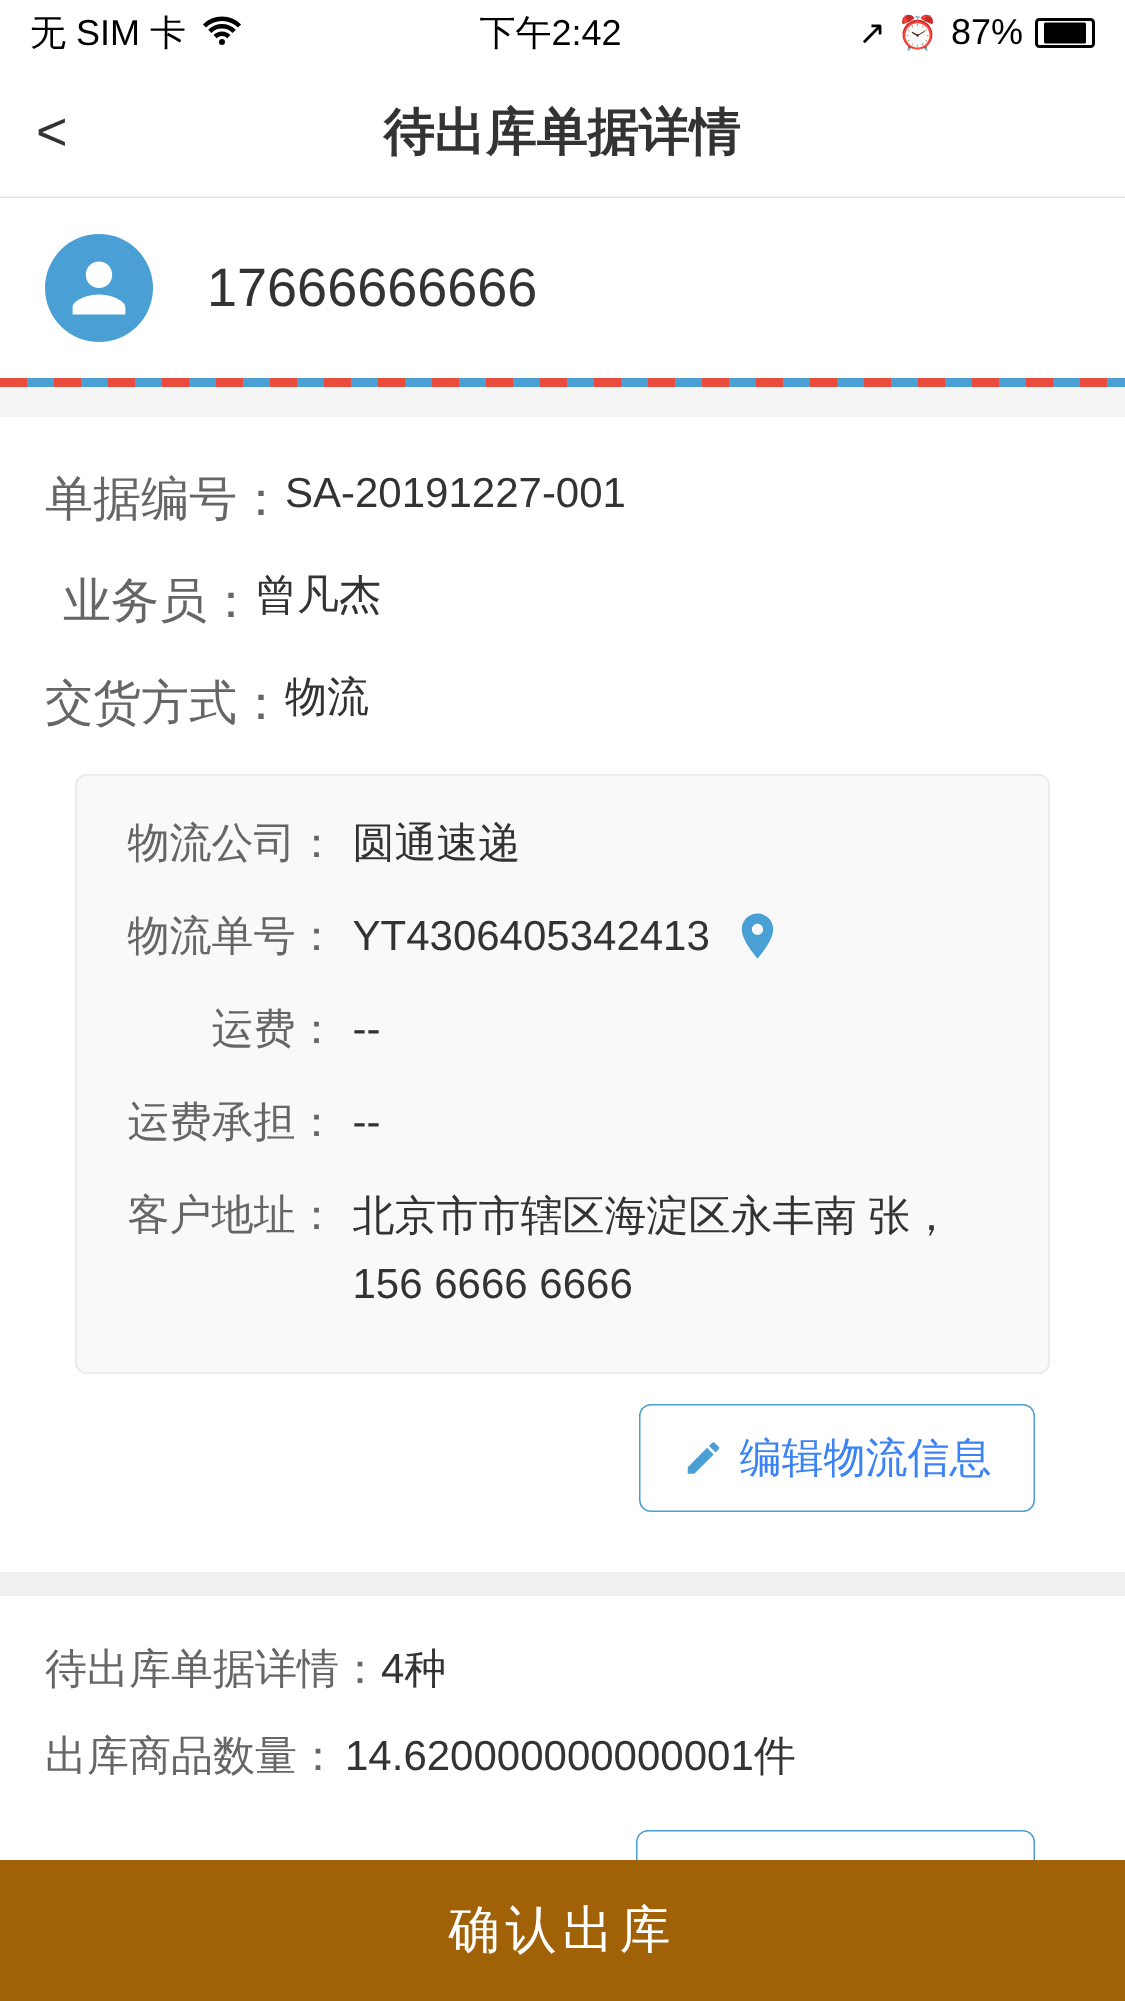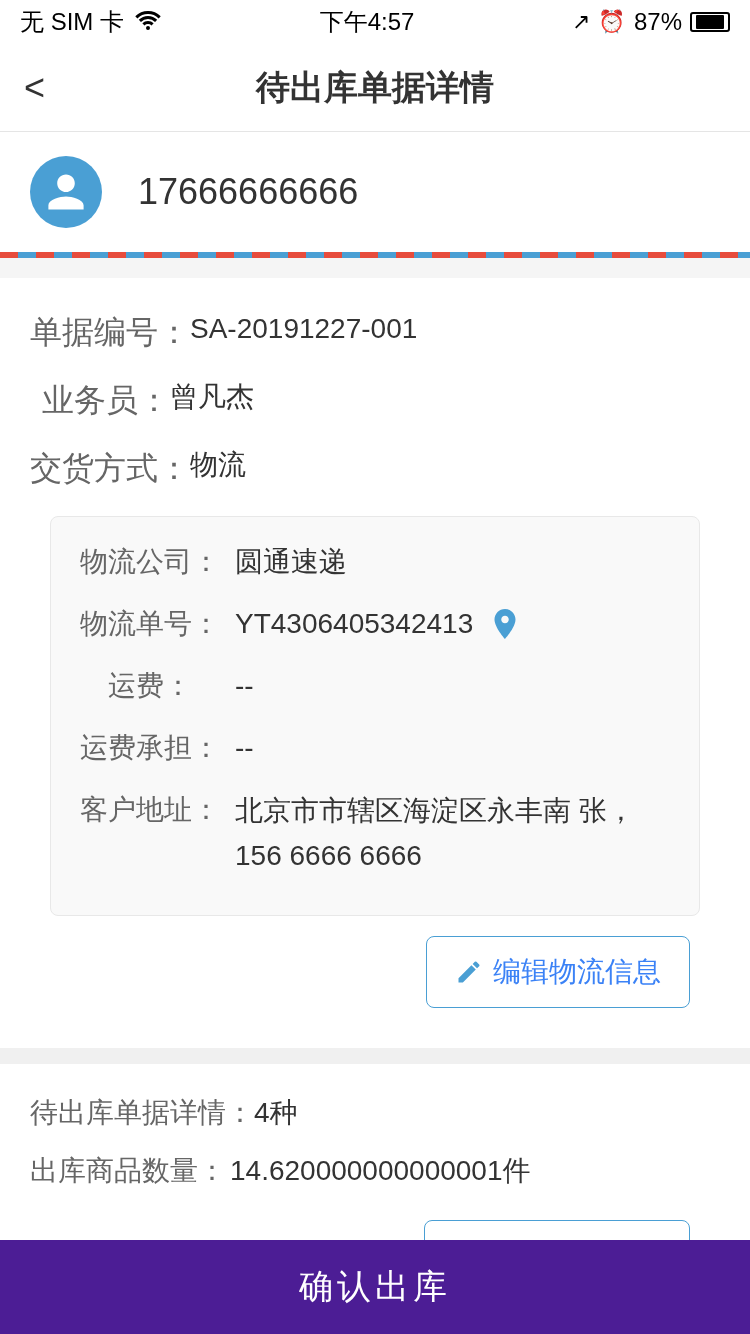--- a/index.html
+++ b/index.html
@@ -123,21 +123,21 @@
     .logistics-row {
       display: flex;
       margin-bottom: 20px;
       line-height: 1.5;
       align-items: flex-start;
     }
     .logistics-label {
       color: #666;
       font-size: 28px;
       min-width: 150px;
-      text-align: center;
+      text-align: right;
       flex-shrink: 0;
     }
     .logistics-value {
       color: #333;
       font-size: 28px;
       margin-left: 10px;
       flex: 1;
     }
     .logistics-value.tracking {
       display: flex;
@@ -221,21 +221,21 @@
       gap: 12px;
       background: #fff;
       cursor: pointer;
     }
 
     
     .confirm-btn-wrap {
       position: fixed;
       bottom: 0;
       width: 750px;
-      background: #4c1d95;
+      background: #a16207;
       padding: 24px 0;
       display: flex;
       justify-content: center;
     }
     .confirm-btn {
       color: #fff;
       font-size: 34px;
       font-weight: 500;
       letter-spacing: 4px;
       background: none;
@@ -250,21 +250,21 @@
 
 <div class="status-bar">
   <div class="status-left">
     <span>无 SIM 卡</span>
     <span>
       <svg width="28" height="22" viewBox="0 0 28 22" fill="none">
         <path d="M14 18a2 2 0 1 1 0 4 2 2 0 0 1 0-4zm0-5a8 8 0 0 1 5.66 2.34l-2.12 2.12A5 5 0 0 0 14 16a5 5 0 0 0-3.54 1.46l-2.12-2.12A8 8 0 0 1 14 13zm0-5a13 13 0 0 1 9.19 3.81l-2.12 2.12A10 10 0 0 0 14 11a10 10 0 0 0-7.07 2.93L4.81 11.81A13 13 0 0 1 14 8zm0-5a18 18 0 0 1 12.73 5.27l-2.12 2.12A15 15 0 0 0 14 6a15 15 0 0 0-10.61 4.39L1.27 8.27A18 18 0 0 1 14 3z" fill="#000"></path>
       </svg>
     </span>
   </div>
-  <span>下午4:57</span>
+  <span>下午2:42</span>
   <div class="status-right">
     <span style="font-size:22px;">↗</span>
     <span style="font-size:22px;">⏰</span>
     <span>87%</span>
     <span style="display:inline-block;border:2px solid #000;border-radius:3px;width:40px;height:20px;position:relative;">
       <span style="display:block;background:#000;height:14px;width:80%;margin:1px auto;border-radius:1px;"></span>
     </span>
   </div>
 </div>
 

